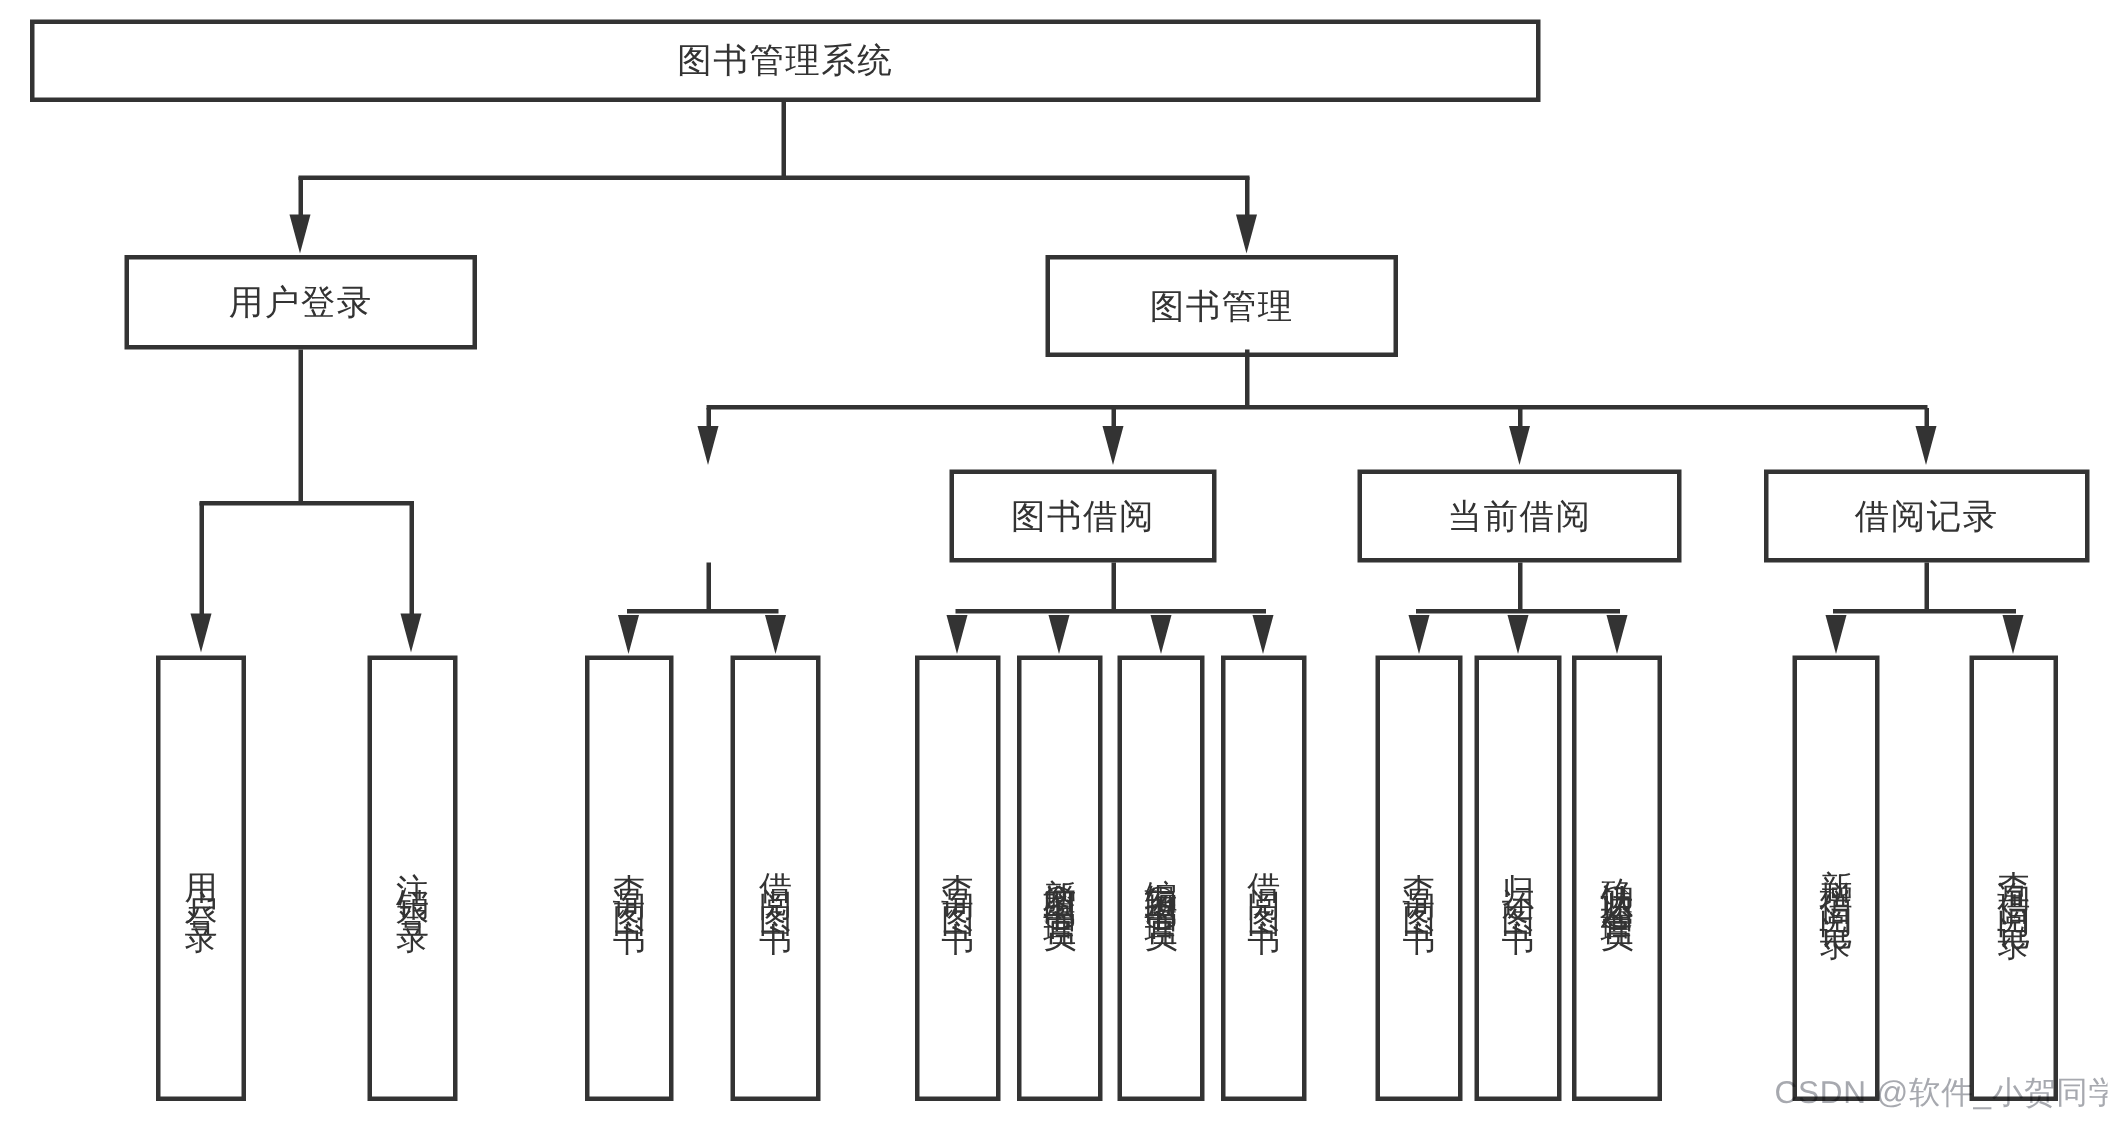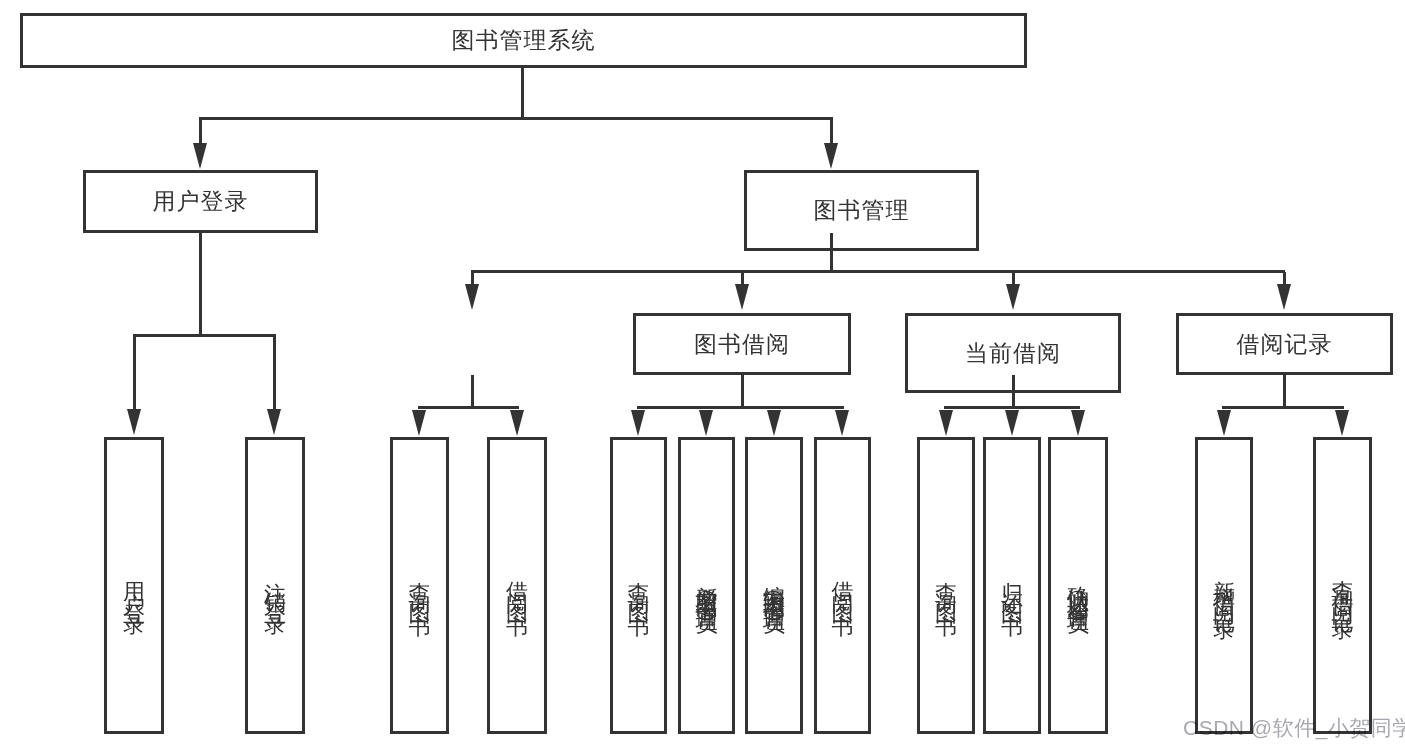--- a/index.html
+++ b/index.html
@@ -60,42 +60,42 @@
   <div class="node h" style="left:20px;top:13px;width:1007px;height:55px">图书管理系统</div>
 
   <div class="line" style="left:521px;top:68px;width:3px;height:50px"></div>
   <div class="line" style="left:199px;top:117px;width:634px;height:3px"></div>
   <div class="line" style="left:199px;top:118px;width:3px;height:28px"></div>
   <div class="ah" style="left:193px;top:143px"></div>
   <div class="line" style="left:830px;top:118px;width:3px;height:28px"></div>
   <div class="ah" style="left:824px;top:143px"></div>
 
   <div class="node h" style="left:83px;top:170px;width:235px;height:63px">用户登录</div>
-  <div class="node h" style="left:744px;top:170px;width:235px;height:81px">图书管理</div>
+  <div class="node h" style="left:697px;top:170px;width:235px;height:68px">图书管理</div>
 
   <div class="line" style="left:199px;top:233px;width:3px;height:102px"></div>
   <div class="line" style="left:133px;top:334px;width:143px;height:3px"></div>
   <div class="line" style="left:133px;top:335px;width:3px;height:76px"></div>
   <div class="ah" style="left:127px;top:409px"></div>
   <div class="line" style="left:273px;top:335px;width:3px;height:76px"></div>
   <div class="ah" style="left:267px;top:409px"></div>
 
   <div class="line" style="left:830px;top:233px;width:3px;height:38px"></div>
   <div class="line" style="left:471px;top:270px;width:814px;height:3px"></div>
   <div class="line" style="left:471px;top:272px;width:3px;height:14px"></div>
   <div class="ah" style="left:465px;top:284px"></div>
   <div class="line" style="left:741px;top:272px;width:3px;height:14px"></div>
   <div class="ah" style="left:735px;top:284px"></div>
   <div class="line" style="left:1012px;top:272px;width:3px;height:14px"></div>
   <div class="ah" style="left:1006px;top:284px"></div>
   <div class="line" style="left:1283px;top:272px;width:3px;height:14px"></div>
   <div class="ah" style="left:1277px;top:284px"></div>
 
-  <div class="node h" style="left:633px;top:313px;width:218px;height:62px">图书借阅</div>
-  <div class="node h" style="left:905px;top:313px;width:216px;height:80px">当前借阅</div>
+  <div class="node h" style="left:633px;top:313px;width:178px;height:62px">图书借阅</div>
+  <div class="node h" style="left:905px;top:313px;width:216px;height:62px">当前借阅</div>
   <div class="node h" style="left:1176px;top:313px;width:217px;height:62px">借阅记录</div>
 
   <div class="line" style="left:471px;top:375px;width:3px;height:32px"></div>
   <div class="line" style="left:418px;top:406px;width:101px;height:3px"></div>
   <div class="ah" style="left:412px;top:410px"></div>
   <div class="ah" style="left:510px;top:410px"></div>
 
   <div class="line" style="left:741px;top:375px;width:3px;height:32px"></div>
   <div class="line" style="left:637px;top:406px;width:207px;height:3px"></div>
   <div class="ah" style="left:631px;top:410px"></div>

